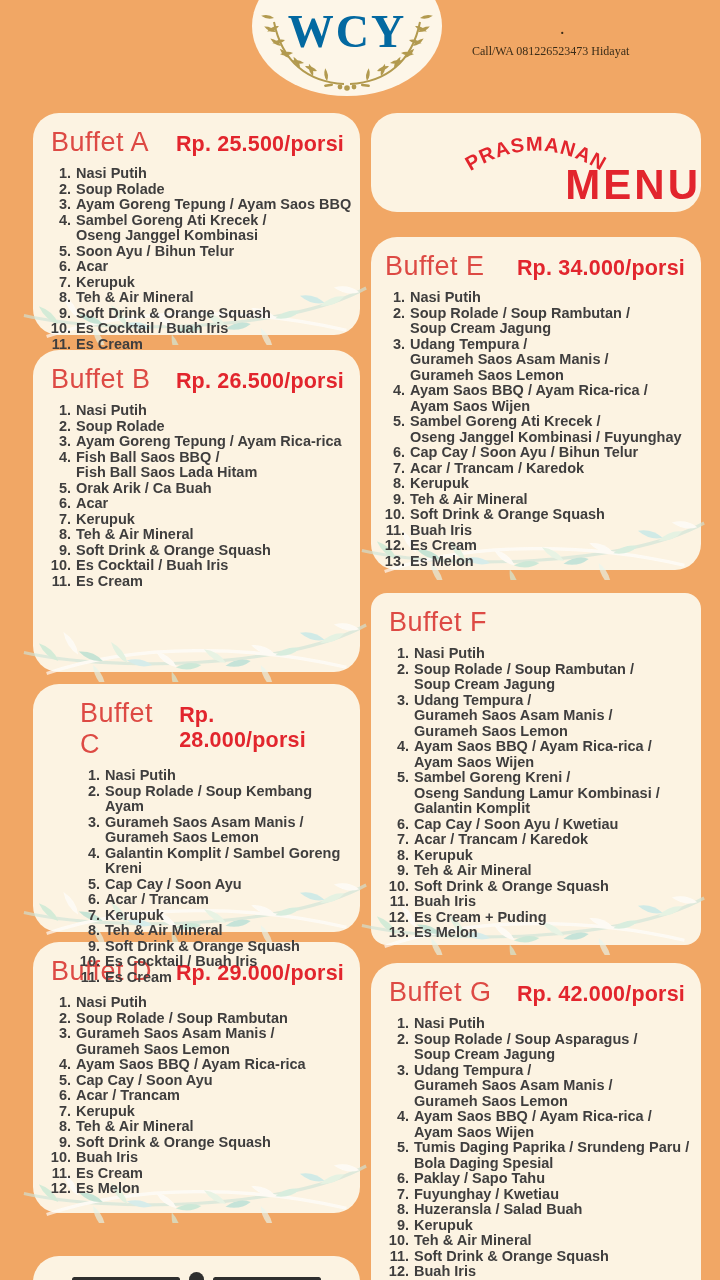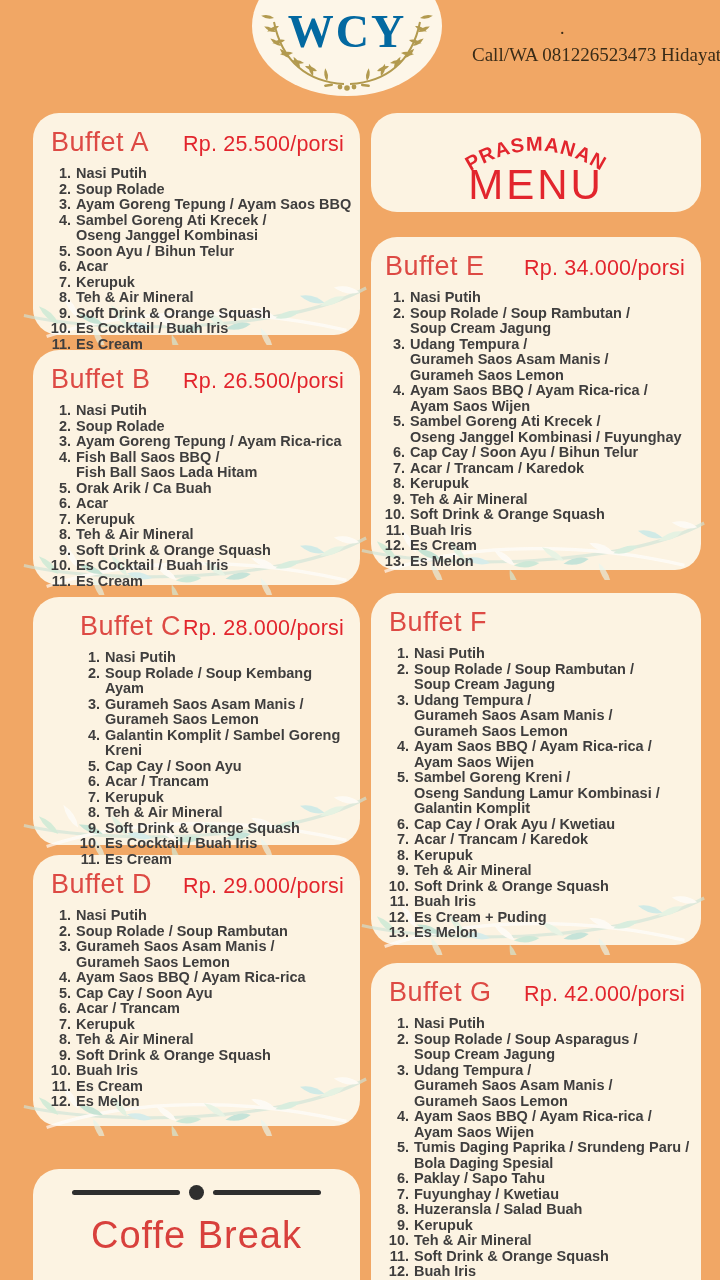--- a/index.html
+++ b/index.html
@@ -20,21 +20,21 @@
   .logo-text{
     position:relative;z-index:2;margin-top:10px;
     font-family:"Liberation Serif",serif;
     font-size:46px;font-weight:600;letter-spacing:2px;
     color:#0369a1;
   }
   .logo-wreath{position:absolute;left:0;top:0;width:190px;height:140px;z-index:1;}
   .contact{
     position:absolute;left:472px;top:44px;width:240px;
     font-family:"Liberation Serif",serif;
-    font-size:19px;color:var(--c-contact-text,#3a2c18);
+    font-size:12px;color:var(--c-contact-text,#3a2c18);
     white-space:nowrap;
   }
   .contact-dot{
     position:absolute;left:560px;top:18px;
     font-family:"Liberation Serif",serif;
     font-size:18px;color:var(--c-contact-text,#3a2c18);
   }
   
   .col{position:absolute;top:113px;}
   .col-left{left:33px;width:327px;}
@@ -42,44 +42,44 @@
   .card{
     position:relative;
     background:var(--c-card,#fcf3e2);
     border-radius:26px;
     box-sizing:border-box;
   }
   
   .title-card{height:99px;margin-bottom:25px;padding-top:4px;overflow:hidden;}
   .title-arc-svg{display:block;width:100%;height:70px;}
   .title-main{
-    margin-top:-26px;text-align:center;
-    font-size:42px;font-weight:400;letter-spacing:3px;
+    margin-top:-26px;text-align:right;
+    font-size:42px;font-weight:700;letter-spacing:3px;
     color:var(--c-title-red,#e2252d);
   }
   
   .buffet-card{padding:10px 8px 0 16px;}
   #left-cards .buffet-card:nth-child(1){height:222px;margin-bottom:15px;}
-  #left-cards .buffet-card:nth-child(2){height:235px;margin-bottom:12px;}
+  #left-cards .buffet-card:nth-child(2){height:322px;margin-bottom:12px;}
   #left-cards .buffet-card:nth-child(3){height:248px;margin-bottom:10px;padding-left:45px;}
   #left-cards .buffet-card:nth-child(4){height:271px;margin-bottom:43px;}
   #right-cards .buffet-card:nth-child(1){height:333px;margin-bottom:23px;padding-left:12px;}
-  #right-cards .buffet-card:nth-child(2){height:352px;margin-bottom:18px;}
+  #right-cards .buffet-card:nth-child(2){height:352px;margin-bottom:18px;border-radius:16px;}
   #right-cards .buffet-card:nth-child(3){height:400px;}
   .card-head{
     display:flex;align-items:baseline;justify-content:space-between;
     padding:4px 8px 2px 2px;
   }
   .buffet-name{
     margin:0;font-size:27px;font-weight:500;
     color:var(--c-buffet-name-red,#dd4a44);
     letter-spacing:.5px;
   }
   .buffet-price{
-    font-size:21.5px;font-weight:400;
+    font-size:21.5px;font-weight:700;
     color:var(--c-price-red,#e2252d);
     letter-spacing:.2px;
   }
   ol.items{
     list-style:none;margin:6px 0 0 0;padding:0;
     position:relative;z-index:1;
   }
   ol.items li{
     display:flex;
     font-size:14.5px;font-weight:700;
@@ -528,21 +528,21 @@
 Ayam Saos Wijen</span>
             </li>
             <li>
               <span class="num">5.</span>
               <span class="txt">Sambel Goreng Kreni /
 Oseng Sandung Lamur Kombinasi /
 Galantin Komplit</span>
             </li>
             <li>
               <span class="num">6.</span>
-              <span class="txt">Cap Cay / Orak Ayu / Kwetiau</span>
+              <span class="txt">Cap Cay / Soon Ayu / Kwetiau</span>
             </li>
             <li>
               <span class="num">7.</span>
               <span class="txt">Acar / Trancam / Karedok</span>
             </li>
             <li>
               <span class="num">8.</span>
               <span class="txt">Kerupuk</span>
             </li>
             <li>

